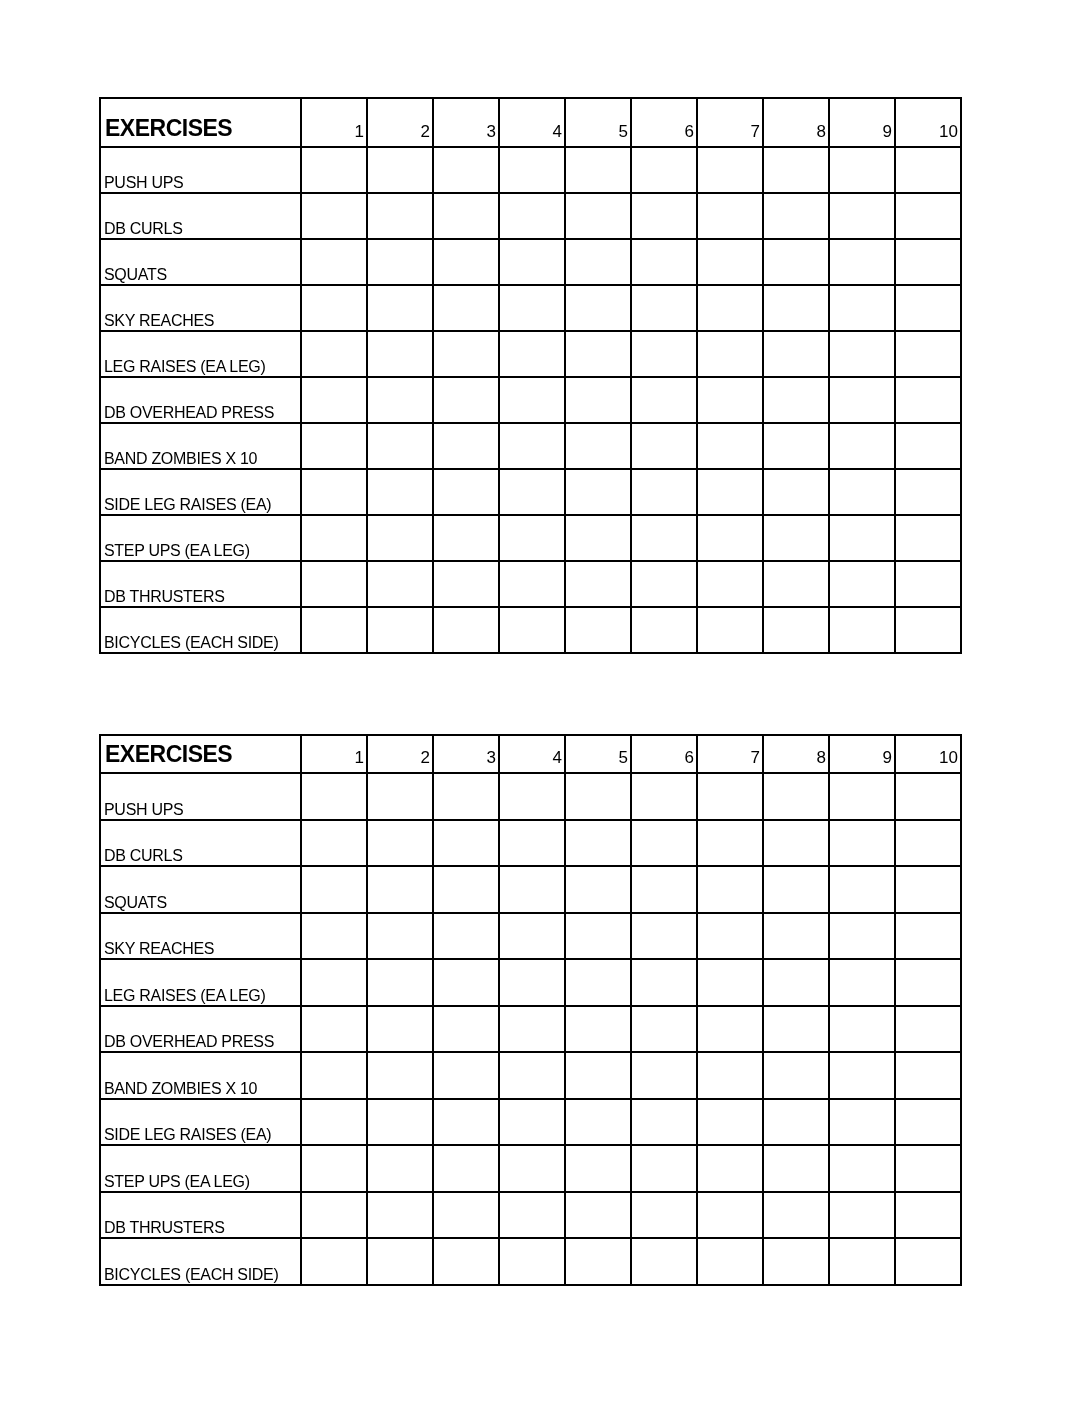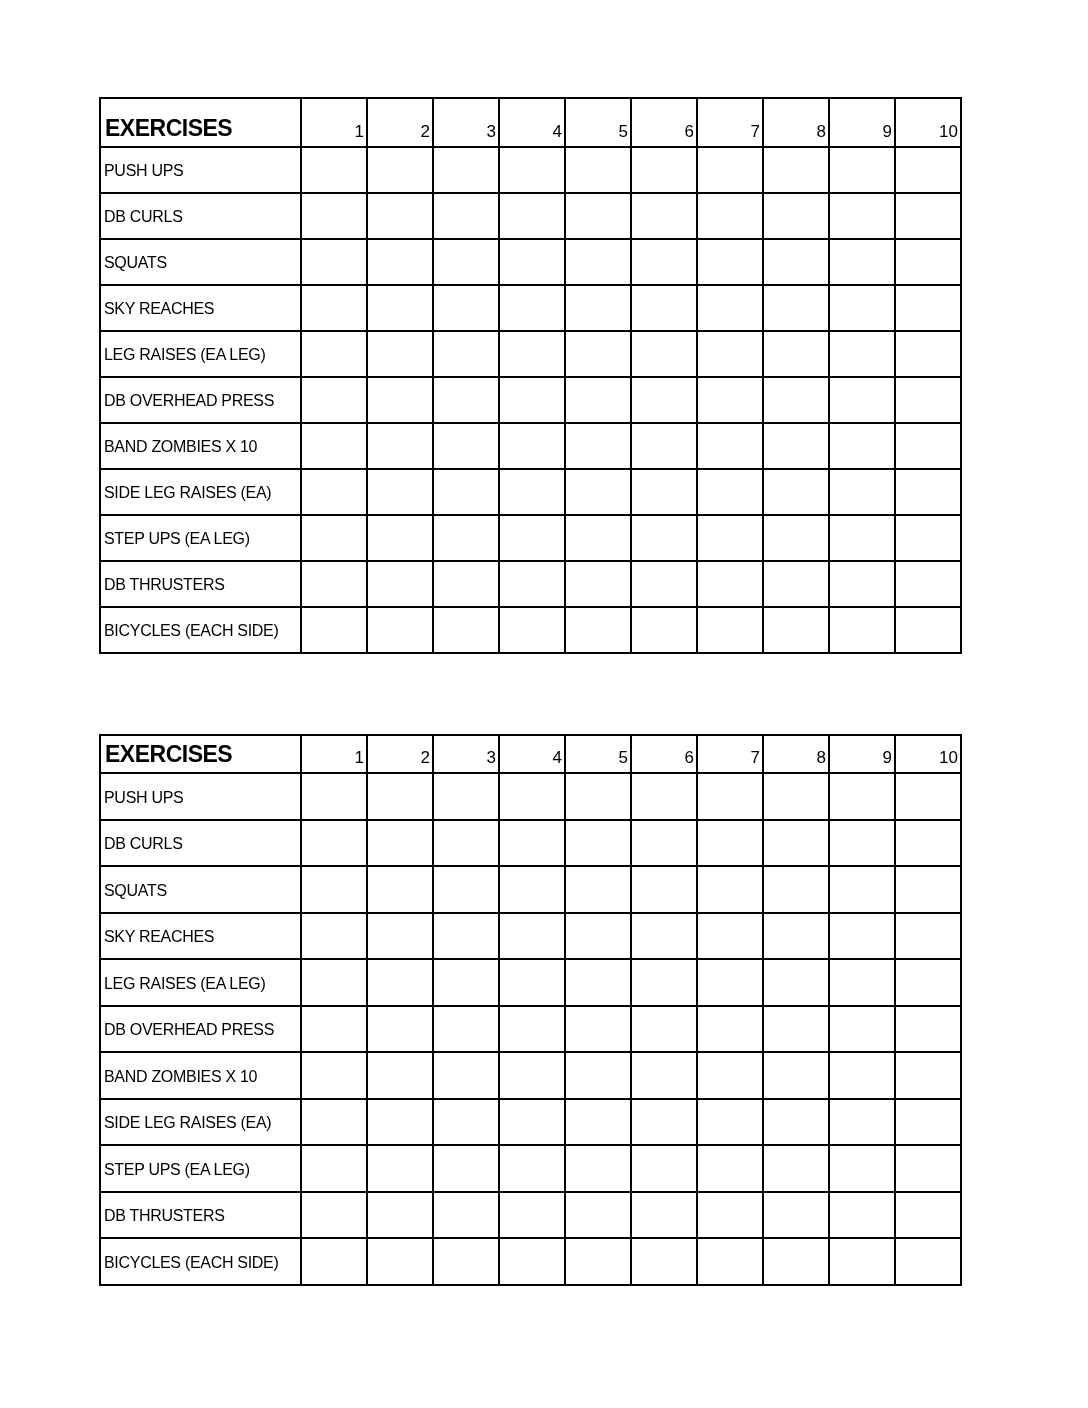--- a/index.html
+++ b/index.html
@@ -40,21 +40,21 @@
       text-align: right;
       font-size: 17px;
       font-weight: normal;
       padding-right: 2px;
       padding-bottom: 4px;
     }
     .sheet td.name {
       text-align: left;
       font-size: 16px;
       padding-left: 3px;
-      padding-bottom: 12px;
+      padding-bottom: 0;
       white-space: nowrap;
       letter-spacing: -0.3px;
     }
     .sheet td.cell { }
     #table-1 { top: 97px; }
     #table-1 tr.head-row { height: 49px; }
     #table-1 tr.ex-row { height: 46px; }
     #table-2 { top: 734px; }
     #table-2 tr.head-row { height: 38px; }
     #table-2 tr.ex-row { height: 46.5px; }

